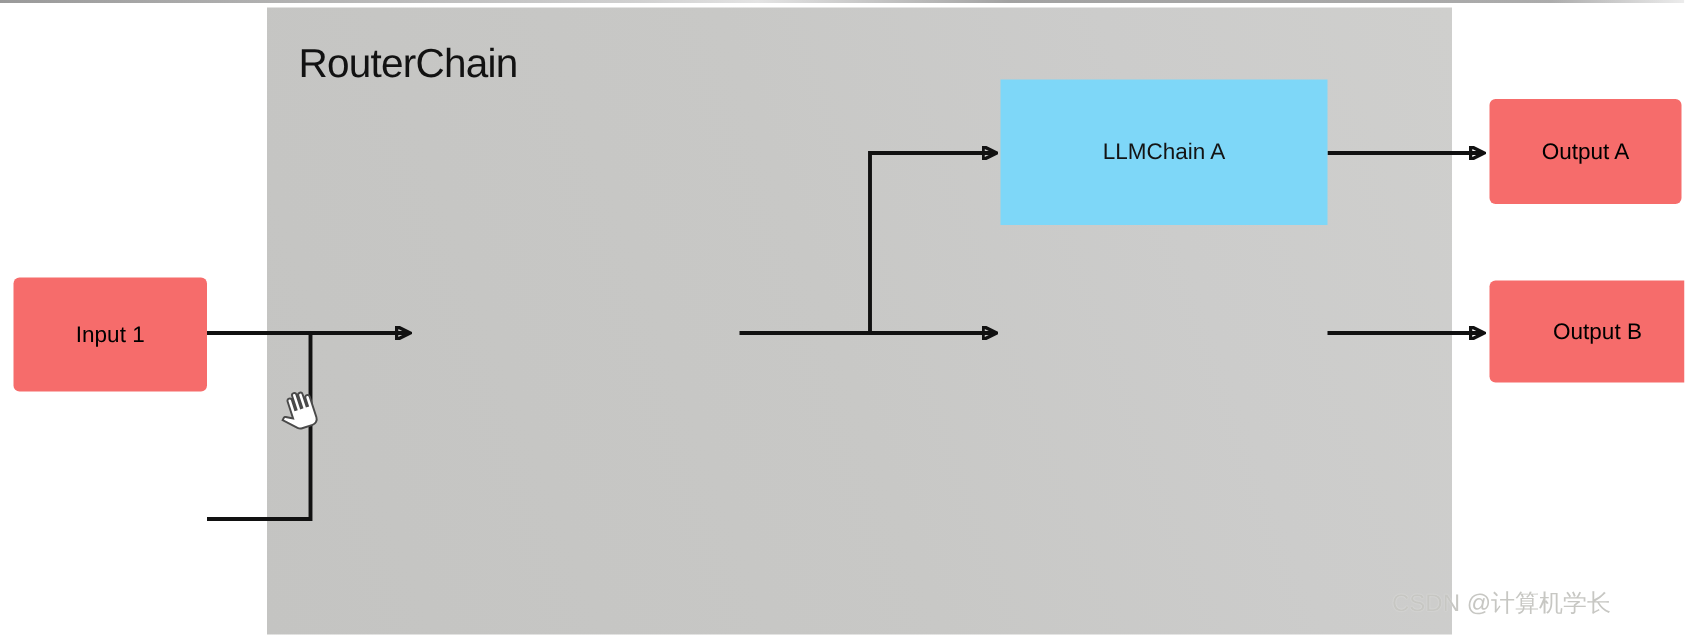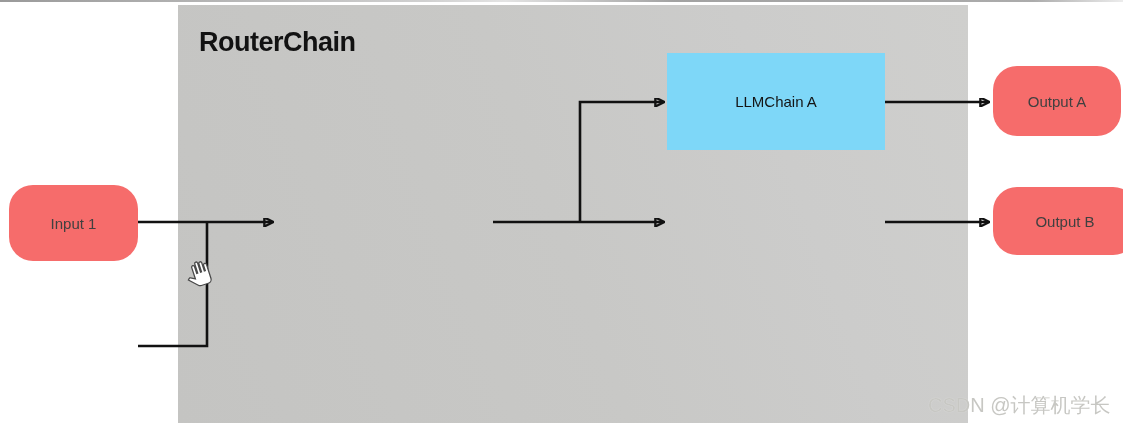--- a/index.html
+++ b/index.html
@@ -23,41 +23,41 @@
   .panel {
     position: absolute;
     left: 178px; top: 5px;
     width: 790px; height: 418px;
     background: linear-gradient(70deg, #c4c4c2 0%, #c8c8c6 48%, #cccccb 75%, #cfcfcd 100%);
   }
   .panel-title {
     position: absolute;
     left: 199px; top: 27px;
     font-size: 27px;
-    font-weight: 700;
+    font-weight: 400;
     letter-spacing: -0.5px;
     color: #121212;
     white-space: nowrap;
   }
   .node {
     position: absolute;
     display: flex;
     align-items: center;
     justify-content: center;
     font-size: 15px;
     white-space: nowrap;
   }
   .node-blue {
     background: #7ed7f8;
     color: #141414;
   }
   .node-red {
     background: #f66c6b;
-    color: #404040;
-    border-radius: 24px;
+    color: #000000;
+    border-radius: 4px;
   }
   #node-router  { left: 275px; top: 173px; width: 218px; height: 97px; }
   #node-chain-a { left: 667px; top:  53px; width: 218px; height: 97px; }
   #node-chain-b { left: 667px; top: 173px; width: 218px; height: 97px; }
   #node-input-1 { left:   9px; top: 185px; width: 129px; height: 76px; }
   #node-input-2 { left:   9px; top: 312px; width: 129px; height: 71px; }
   #node-output-a{ left: 993px; top:  66px; width: 128px; height: 70px; }
   #node-output-b{ left: 993px; top: 187px; width: 144px; height: 68px; }
   .wires {
     position: absolute;
@@ -73,21 +73,21 @@
   .hand-cursor {
     position: absolute;
     left: 185px; top: 260px;
     width: 26px; height: 28px;
     transform: rotate(-18deg);
     z-index: 5;
   }
   .watermark {
     position: absolute;
     left: 928px; top: 392px;
-    font-size: 20px;
+    font-size: 16px;
     color: #c7c7c3;
     text-shadow: 0 0 1px rgba(255,255,255,0.55);
     white-space: nowrap;
   }
 </style>
 </head>
 <body>
 
 <div class="canvas">
 

